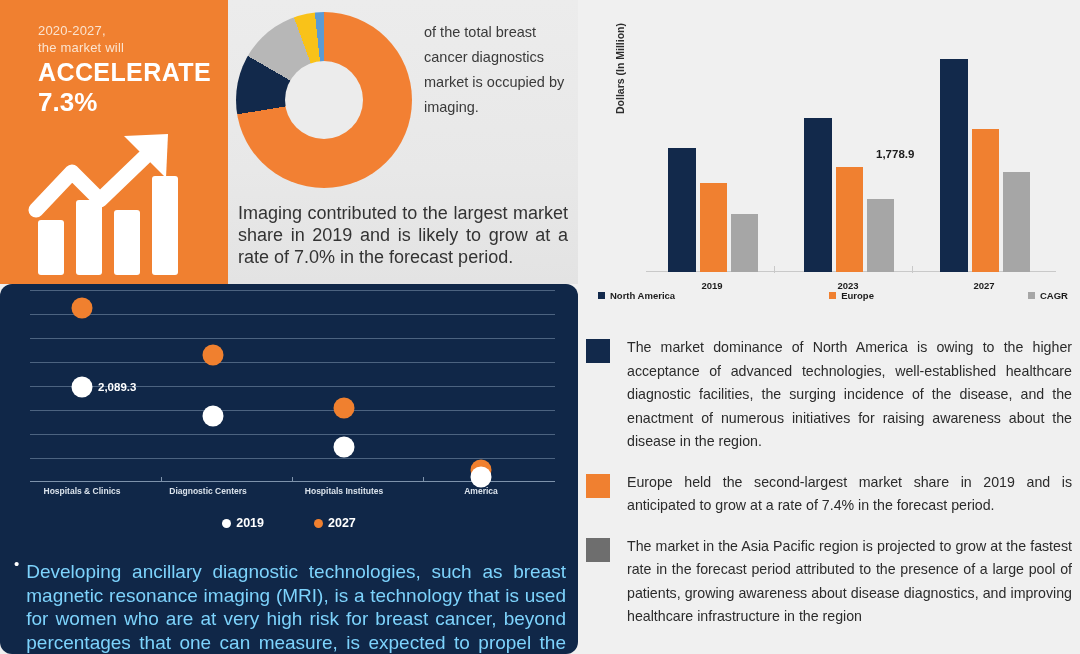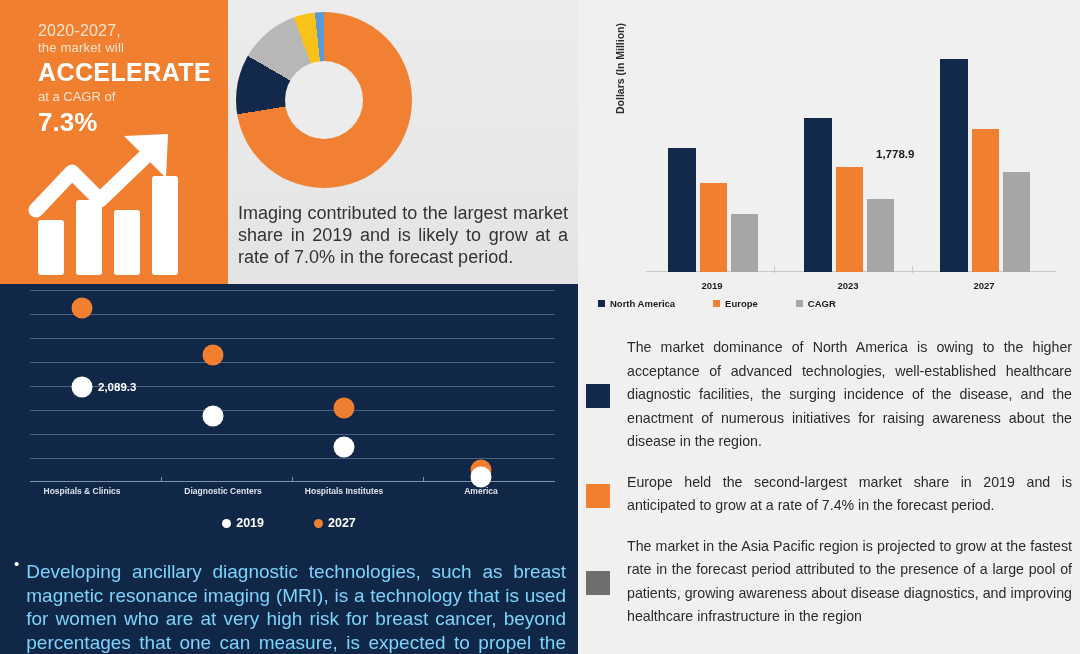--- a/index.html
+++ b/index.html
@@ -10,21 +10,21 @@
     overflow:hidden;
   }
   .page{position:relative;width:1080px;height:654px;}
 
   
   .left-col{position:absolute;left:0;top:0;width:578px;height:654px;}
 
   
   .accel{position:absolute;left:0;top:0;width:228px;height:284px;background:#f08030;overflow:hidden;}
   .accel-text{position:absolute;left:38px;top:22px;width:180px;z-index:3;}
-  .accel-l1{color:#fbe3cf;font-size:16px;line-height:17px;letter-spacing:.2px;}
+  .accel-l1{color:#fbe3cf;font-size:13px;line-height:17px;letter-spacing:.2px;}
   .accel-l2{color:#fbe3cf;font-size:13px;line-height:18px;letter-spacing:.2px;}
   .accel-big{color:#ffffff;font-size:25px;font-weight:bold;line-height:30px;letter-spacing:.4px;}
   .accel-l3{color:#fbe3cf;font-size:13px;line-height:20px;}
   .accel-pct{color:#ffffff;font-size:26px;font-weight:bold;line-height:30px;}
   .accel-art{position:absolute;left:28px;top:128px;width:192px;height:150px;z-index:1;}
 
   
   .donut-card{position:absolute;left:228px;top:0;width:350px;height:284px;
     background:linear-gradient(180deg,#ececec 0%,#e8e8e8 60%,#e3e3e3 100%);}
   .donut-wrap{position:absolute;left:8px;top:12px;width:176px;height:176px;}
@@ -38,21 +38,21 @@
   }
   .donut-hole{position:absolute;left:50%;top:50%;transform:translate(-50%,-50%);
     width:78px;height:78px;border-radius:50%;background:#ececec;}
   .pct-block{position:absolute;left:196px;top:20px;width:150px;}
   .pct-num{color:#ef8a3c;font-size:27px;line-height:34px;}
   .pct-body{color:#3a3a3a;font-size:14.5px;line-height:25px;}
   .donut-note{position:absolute;left:10px;top:202px;width:330px;
     color:#333;font-size:18px;line-height:22px;text-align:justify;}
 
   
-  .navy{position:absolute;left:0;top:284px;width:578px;height:370px;background:#102748;}
+  .navy{position:absolute;left:0;top:284px;width:578px;height:370px;background:#102748;border-radius:12px;}
   .dotplot{position:absolute;left:30px;top:6px;width:525px;height:192px;}
   .gridline{position:absolute;left:0;width:525px;height:1px;background:#4c6380;}
   .axisline{position:absolute;left:0;bottom:0;width:525px;height:1.5px;background:#7e93ac;}
   .tick{position:absolute;width:1px;height:5px;background:#7e93ac;bottom:0;}
   .dot{position:absolute;width:21px;height:21px;border-radius:50%;transform:translate(-50%,-50%);}
   .dot.y2019{background:#ffffff;}
   .dot.y2027{background:#f0802f;}
   .dot-label{position:absolute;color:#ffffff;font-size:11.5px;font-weight:bold;transform:translateY(-50%);}
   .cat-labels{position:absolute;left:30px;top:202px;width:525px;height:16px;}
   .cat{position:absolute;color:#dbe3ec;font-size:8.5px;font-weight:bold;transform:translateX(-50%);white-space:nowrap;}
@@ -72,27 +72,27 @@
     color:#2d2d2d;font-size:10.5px;font-weight:bold;white-space:nowrap;}
   .plot{position:absolute;left:48px;top:10px;width:410px;height:240px;}
   .baseline{position:absolute;left:0;bottom:0;width:410px;height:1px;background:#c9c9c9;}
   .bar{position:absolute;bottom:0;}
   .bar.na{background:#12294b;}
   .bar.eu{background:#f08030;}
   .bar.ap{background:#a6a6a6;}
   .bar-val{position:absolute;color:#1c1c1c;font-size:11.5px;font-weight:bold;white-space:nowrap;}
   .xtick{position:absolute;top:248px;color:#1c1c1c;font-size:9.5px;font-weight:bold;transform:translateX(-50%);}
   .xsep{position:absolute;bottom:-1px;width:1px;height:7px;background:#c9c9c9;}
-  .bar-legend{position:absolute;left:0;top:276px;width:470px;display:flex;justify-content:flex-start;gap:38px;}
+  .bar-legend{position:absolute;left:0;top:268px;width:470px;display:flex;justify-content:space-between;gap:38px;}
   .bl-item{display:flex;align-items:center;gap:5px;color:#1c1c1c;font-size:9.5px;font-weight:bold;}
   .bl-sq{width:7px;height:7px;}
 
   
   .rbullets{position:absolute;left:8px;top:336px;width:486px;}
-  .rb{display:flex;gap:17px;margin-bottom:17px;align-items:center;}
+  .rb{display:flex;gap:17px;margin-bottom:17px;}
   .rb-sq{width:24px;height:24px;flex:0 0 24px;margin-top:3px;}
   .rb-text{color:#2b2b2b;font-size:14.2px;line-height:23.5px;text-align:justify;}
 </style>
 </head>
 <body>
 
 <div class="page">
 
   <div class="left-col">
 
@@ -102,31 +102,31 @@
         <rect x="48" y="72" width="26" height="75" rx="3" fill="#ffffff"></rect>
         <rect x="86" y="82" width="26" height="65" rx="3" fill="#ffffff"></rect>
         <rect x="124" y="48" width="26" height="99" rx="3" fill="#ffffff"></rect>
         <path d="M8 82 L44 44 L72 72 L124 22" stroke="#ffffff" stroke-width="15" fill="none" stroke-linecap="round" stroke-linejoin="round"></path>
         <path d="M96 8 L140 6 L138 50 Z" fill="#ffffff"></path>
       </svg>
       <div class="accel-text">
         <div class="accel-l1">2020-2027,</div>
         <div class="accel-l2">the market will</div>
         <div class="accel-big">ACCELERATE</div>
-        <div class="accel-l3">at a CAGR of</div>
         <div class="accel-pct">7.3%</div>
       </div>
     </div>
 
     <div class="donut-card">
       <div class="donut-wrap">
         <div class="donut"></div>
         <div class="donut-hole"></div>
       </div>
       <div class="pct-block">
+        <div class="pct-body">of the total breast cancer diagnostics market is occupied by imaging.</div>
       </div>
       <div class="donut-note">Imaging contributed to the largest market share in 2019 and is likely to grow at a rate of 7.0% in the forecast period.</div>
     </div>
 
     <div class="navy">
       <div class="dotplot">
         <div class="gridline" style="top:0px;"></div>
         <div class="gridline" style="top:24px;"></div>
         <div class="gridline" style="top:48px;"></div>
         <div class="gridline" style="top:72px;"></div>
@@ -147,21 +147,21 @@
         <div class="dot y2019" style="left:52px;top:97px;"></div>
         <div class="dot y2019" style="left:183px;top:126px;"></div>
         <div class="dot y2019" style="left:314px;top:157px;"></div>
         <div class="dot y2019" style="left:451px;top:187px;"></div>
 
         <div class="dot-label" style="left:68px;top:97px;">2,089.3</div>
       </div>
 
       <div class="cat-labels">
         <div class="cat" style="left:52px;">Hospitals &amp; Clinics</div>
-        <div class="cat" style="left:193px;">Diagnostic Centers</div>
+        <div class="cat" style="left:178px;">Diagnostic Centers</div>
         <div class="cat" style="left:314px;">Hospitals Institutes</div>
         <div class="cat" style="left:451px;">America</div>
       </div>
 
       <div class="dp-legend">
         <div class="dp-leg-item">
           <span class="dp-leg-dot" style="background:#ffffff;"></span>
           <span>2019</span>
         </div>
         <div class="dp-leg-item">

